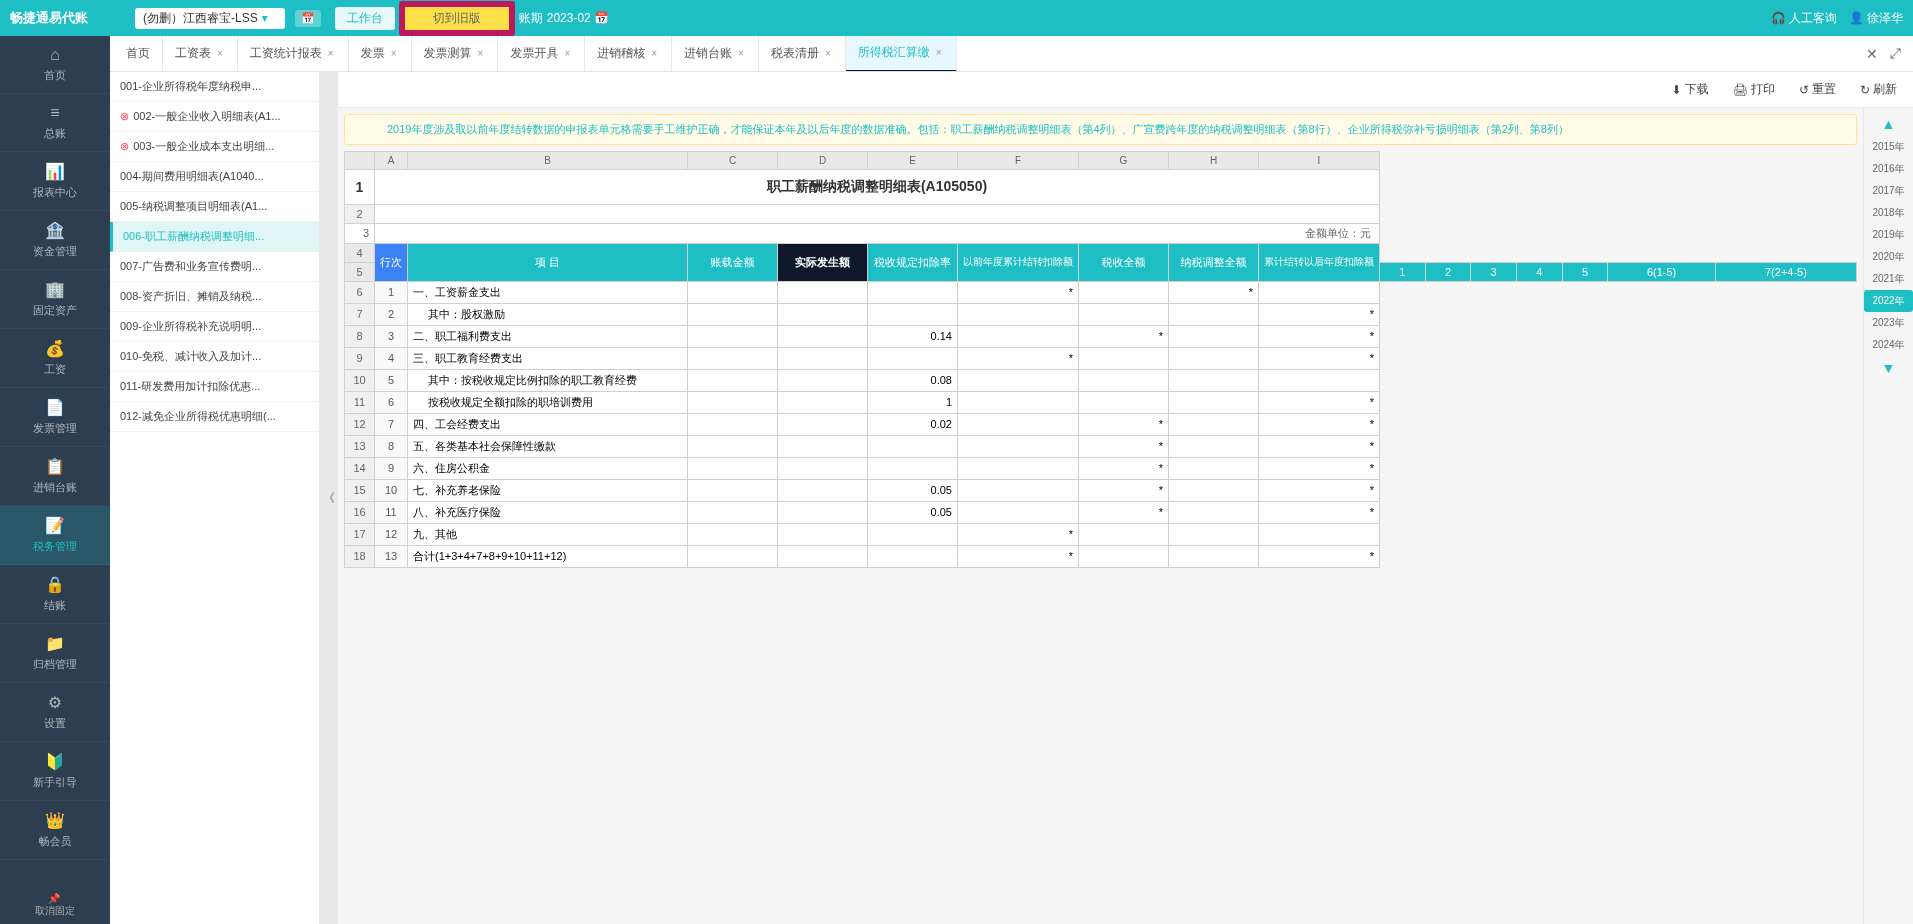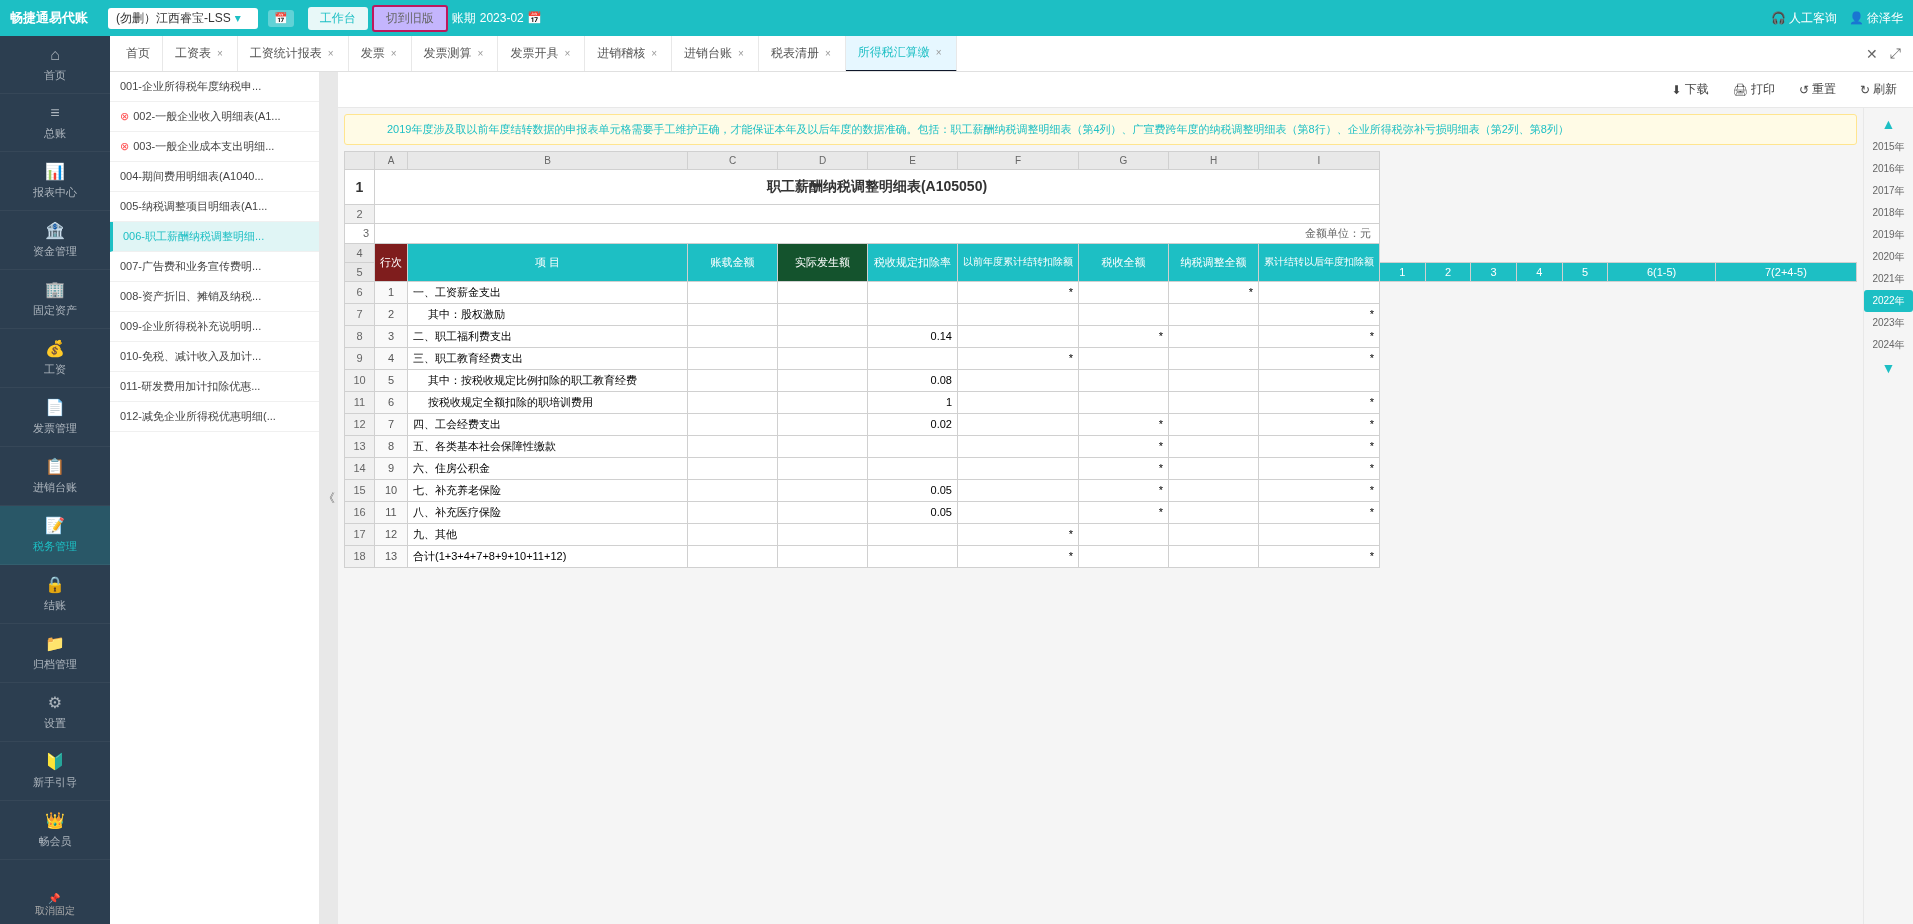--- a/index.html
+++ b/index.html
@@ -4,21 +4,21 @@
   <style>
     * { box-sizing: border-box; margin: 0; padding: 0; }
     body { font-family: 'Microsoft YaHei', Arial, sans-serif; font-size: 12px; background: #f0f2f5; overflow: hidden; }
 
     
     .app-container { display: flex; flex-direction: column; height: 924px; width: 1913px; }
     
     
     .top-bar { display: flex; align-items: center; background: #1dbfc4; height: 36px; padding: 0 10px; flex-shrink: 0; }
     .top-bar-logo { color: white; font-size: 13px; font-weight: bold; margin-right: 20px; white-space: nowrap; }
-    .top-bar-company { background: white; border-radius: 3px; padding: 2px 8px; font-size: 12px; color: #333; display: flex; align-items: center; gap: 4px; cursor: pointer; min-width: 150px; }
+    .top-bar-company { background: white; border-radius: 3px; padding: 2px 8px; font-size: 12px; color: #333; display: flex; align-items: center; gap: 4px; cursor: pointer; min-width: 150px; margin-left: 27px; }
     .top-bar-company .arrow { color: #1dbfc4; }
     .top-bar-icons { display: flex; align-items: center; gap: 8px; margin: 0 10px; }
     .top-bar-icons span { background: rgba(255,255,255,0.3); border-radius: 3px; padding: 2px 6px; color: white; font-size: 11px; cursor: pointer; }
     .top-bar-btn { background: #e8f8f8; color: #1dbfc4; border: none; border-radius: 3px; padding: 3px 12px; font-size: 12px; cursor: pointer; margin: 0 4px; text-align: center; }
     .top-bar-date { color: white; font-size: 12px; margin-left: 4px; display: flex; align-items: center; gap: 4px; }
     .top-bar-right { margin-left: auto; display: flex; align-items: center; gap: 12px; color: white; font-size: 12px; }
     .top-bar-right span { cursor: pointer; display: flex; align-items: center; gap: 3px; }
 
     
     .main-layout { display: flex; flex: 1; overflow: hidden; }
@@ -100,21 +100,21 @@
   <div class="top-bar">
     <div class="top-bar-logo">畅捷通易代账</div>
     <div class="top-bar-company">
       <span>(勿删）江西睿宝-LSS</span>
       <span class="arrow">▾</span>
     </div>
     <div class="top-bar-icons">
       <span>📅</span>
     </div>
     <button class="top-bar-btn">工作台</button>
-    <button style="background:#c4b5fd;color:#666;border:2px solid #be185d;border-radius:3px;padding:3px 12px;font-size:12px;cursor:pointer;">切到旧版</button>
+    <button style="background:#fde047;color:#666;border:6px solid #be185d;border-radius:3px;padding:3px 28px;font-size:12px;cursor:pointer;">切到旧版</button>
     <div class="top-bar-date">
       <span>账期</span>
       <span style="color:white;">2023-02</span>
       <span>📅</span>
     </div>
     <div class="top-bar-right">
       <span>
         <span>🎧</span>
         <span>人工客询</span>
       </span>
@@ -353,24 +353,24 @@
                     <td colspan="9" style="background:white;"></td>
                   </tr>
 
                   <tr class="unit-row">
                     <td class="row-num">3</td>
                     <td colspan="9" style="text-align:right;padding:2px 8px;background:white;font-size:11px;color:#666;margin-left:27px;">金额单位：元</td>
                   </tr>
 
                   <tr class="header-row">
                     <td class="row-num" style="background:#e8e8e8;color:#666;">4</td>
-                    <th rowspan="2" style="background:#7f1d1d;color:white;text-align:center;">行次</th>
+                    <th rowspan="2" style="background:#3b82f6;color:white;text-align:center;">行次</th>
                     <th rowspan="2" style="background:#1dbfc4;color:white;">项 目</th>
                     <th rowspan="2" style="background:#1dbfc4;color:white;">账载金额</th>
-                    <th rowspan="2" style="background:#14532d;color:white;">实际发生额</th>
+                    <th rowspan="2" style="background:#0f172a;color:white;font-weight:bold;">实际发生额</th>
                     <th rowspan="2" style="background:#1dbfc4;color:white;">税收规定扣除率</th>
                     <th rowspan="2" style="background:#1dbfc4;color:white;font-size:10px;">以前年度累计结转扣除额</th>
                     <th rowspan="2" style="background:#1dbfc4;color:white;">税收全额</th>
                     <th rowspan="2" style="background:#1dbfc4;color:white;">纳税调整全额</th>
                     <th rowspan="2" style="background:#1dbfc4;color:white;font-size:10px;">累计结转以后年度扣除额</th>
                   </tr>
 
                   <tr class="sub-header-row">
                     <td class="row-num" style="background:#e8e8e8;color:#666;">5</td>
 

